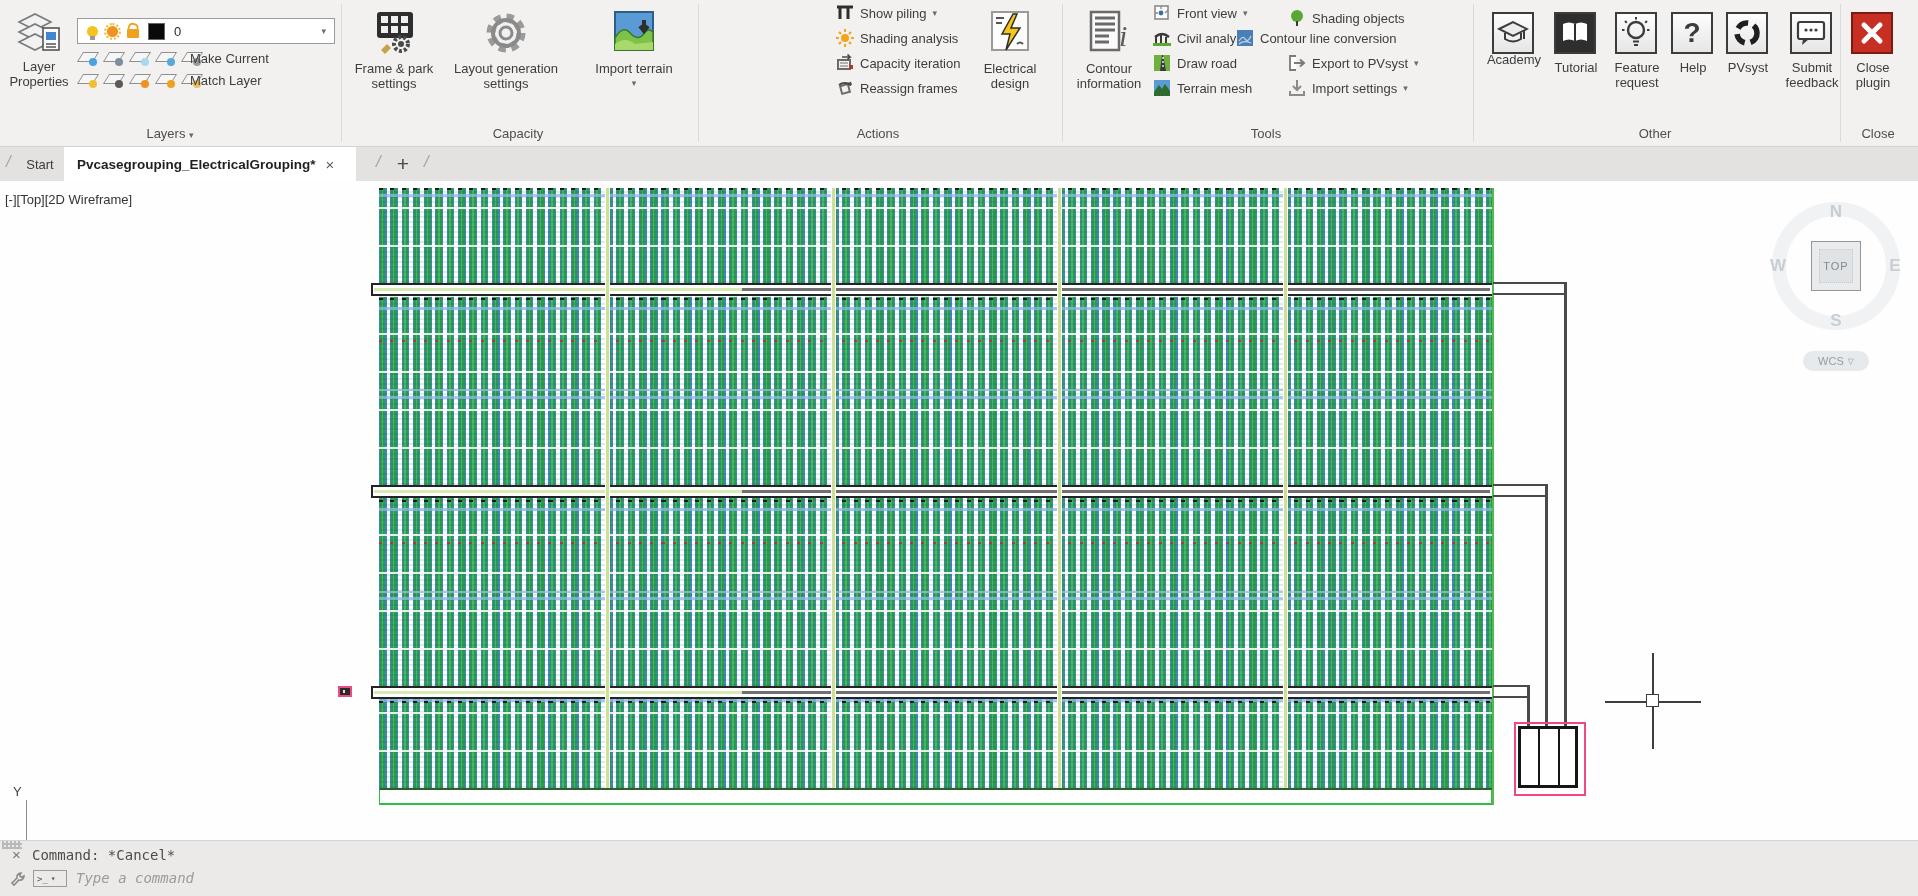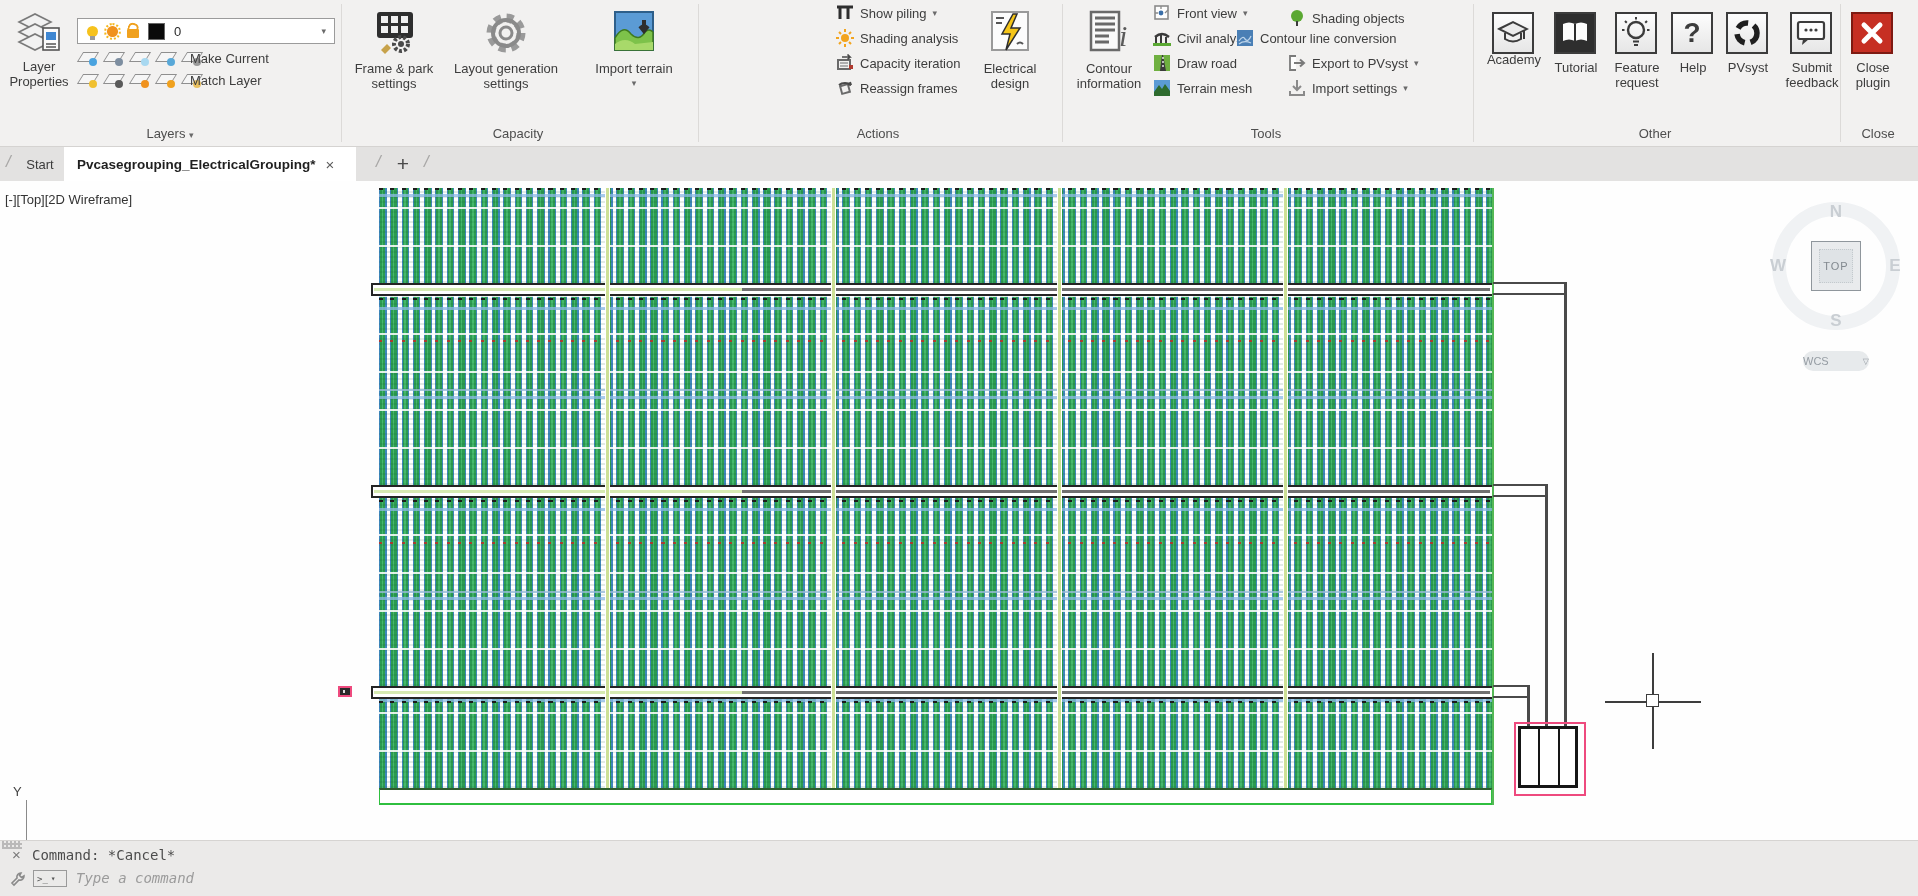--- a/index.html
+++ b/index.html
@@ -57,21 +57,21 @@
   .secdiv{width:3px;background:#cde096;border-left:1px solid #fff;border-right:1px solid #fff;}
   .wire{background:#4a4a4a;}
   
   #vc-ring{left:1772px;top:21px;width:100px;height:100px;border:14px solid #f0f2f4;border-radius:50%;}
   .vc-letter{font-size:17px;font-weight:bold;color:#c9ced3;transform:translate(-50%,-50%);}
   #vc-top{left:1811px;top:60px;width:50px;height:50px;border:1px solid #8f969c;background:#e9ebed;
       display:flex;align-items:center;justify-content:center;box-sizing:border-box;}
   #vc-top .inner{position:absolute;left:7px;top:7px;right:7px;bottom:7px;background:#dfe3e6;border:1px dotted #c3c9cd;}
   #vc-top .txt{position:relative;font-size:11px;letter-spacing:1px;color:#82898f;}
   #wcs{left:1803px;top:170px;width:66px;height:20px;border-radius:10px;background:#e7eaec;
-      display:flex;align-items:center;justify-content:space-between;gap:4px;font-size:11px;color:#959ca3;}
+      display:flex;align-items:center;justify-content:center;gap:4px;font-size:11px;color:#959ca3;}
   
   .xh{background:#3d3d3d;}
   #pickbox{left:1646px;top:513px;width:13px;height:13px;border:1.5px solid #3d3d3d;background:#fff;box-sizing:border-box;}
   
   #dock{left:0;top:840px;width:1918px;height:56px;background:#ebeae9;border-top:1px solid #d6d4d2;}
   #cmdhist{left:32px;top:6px;font-family:"DejaVu Sans Mono",monospace;font-size:14px;color:#4c4c4c;white-space:pre;}
   #cmdinput{left:76px;top:29px;font-family:"DejaVu Sans Mono",monospace;font-size:14px;font-style:italic;color:#9b9b9b;}
   #promptbox{left:33px;top:29px;width:34px;height:17px;border:1px solid #9a9a9a;display:flex;align-items:center;
       font-family:"DejaVu Sans Mono",monospace;font-size:9px;color:#555;padding-left:3px;gap:3px;box-sizing:border-box;}
   #dockclose{left:12px;top:5px;font-size:15px;color:#787878;}

